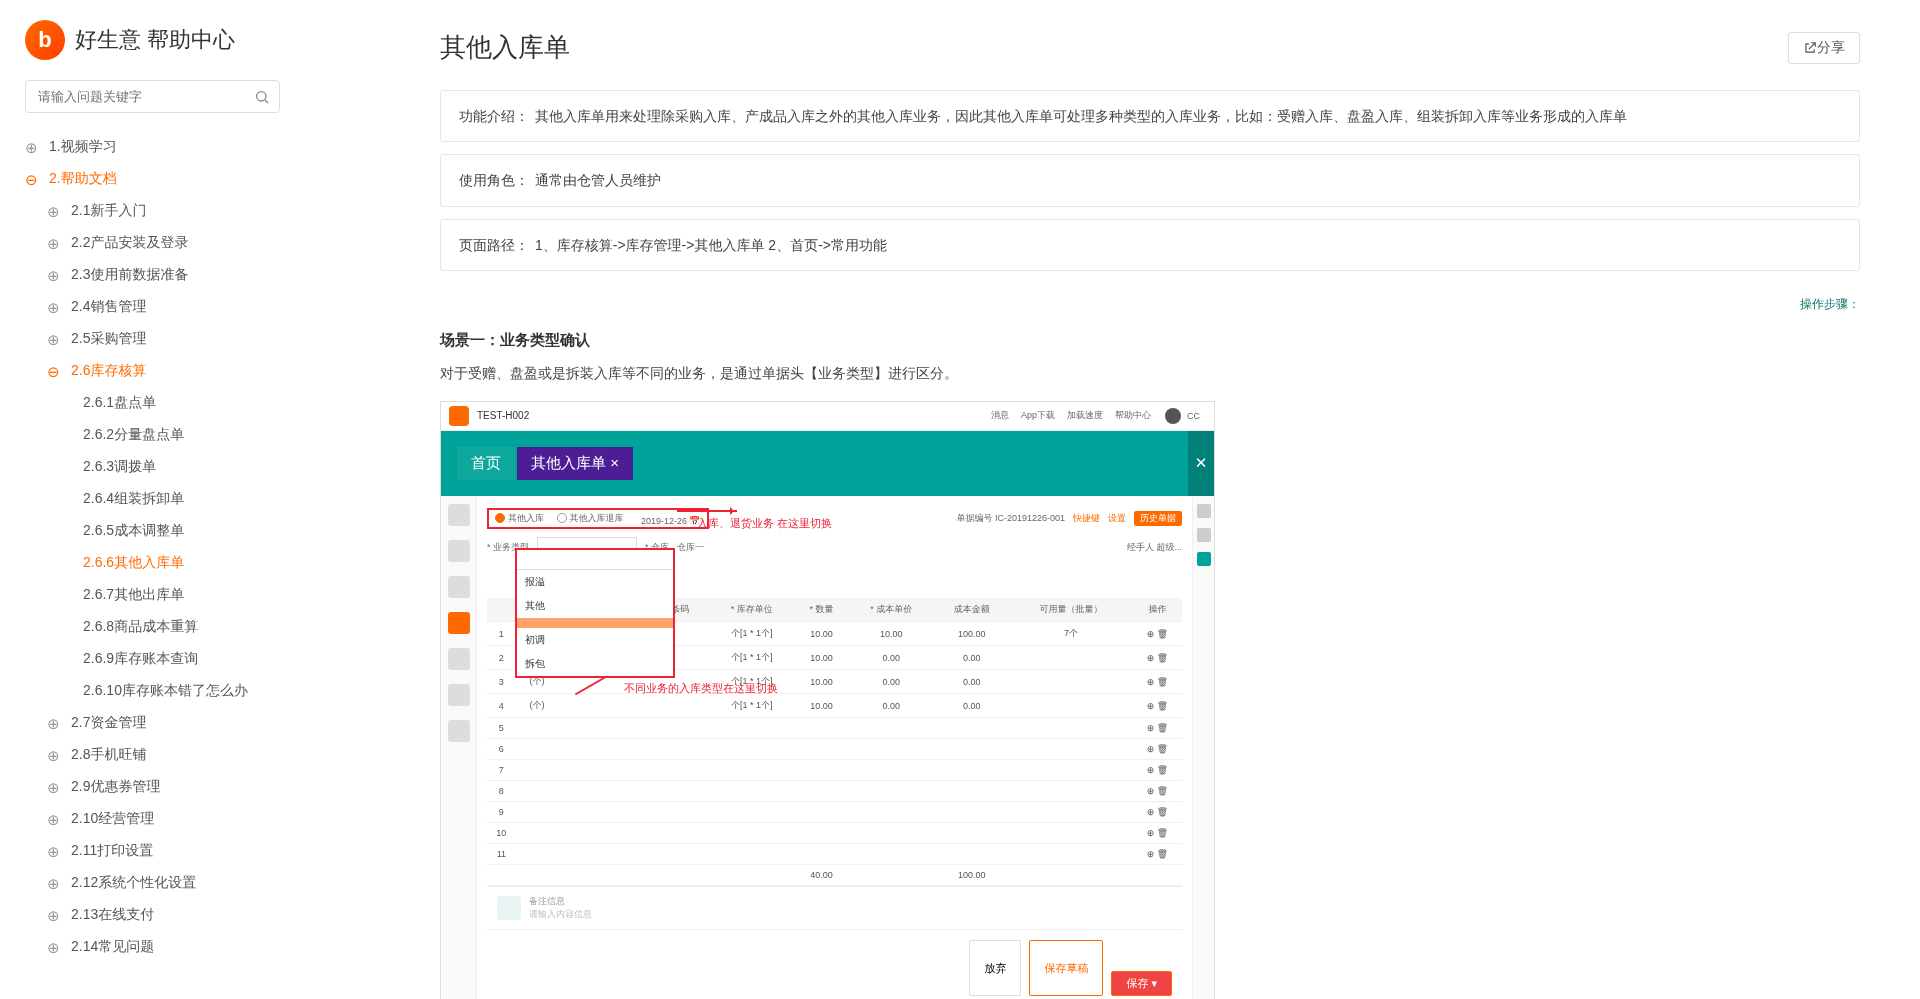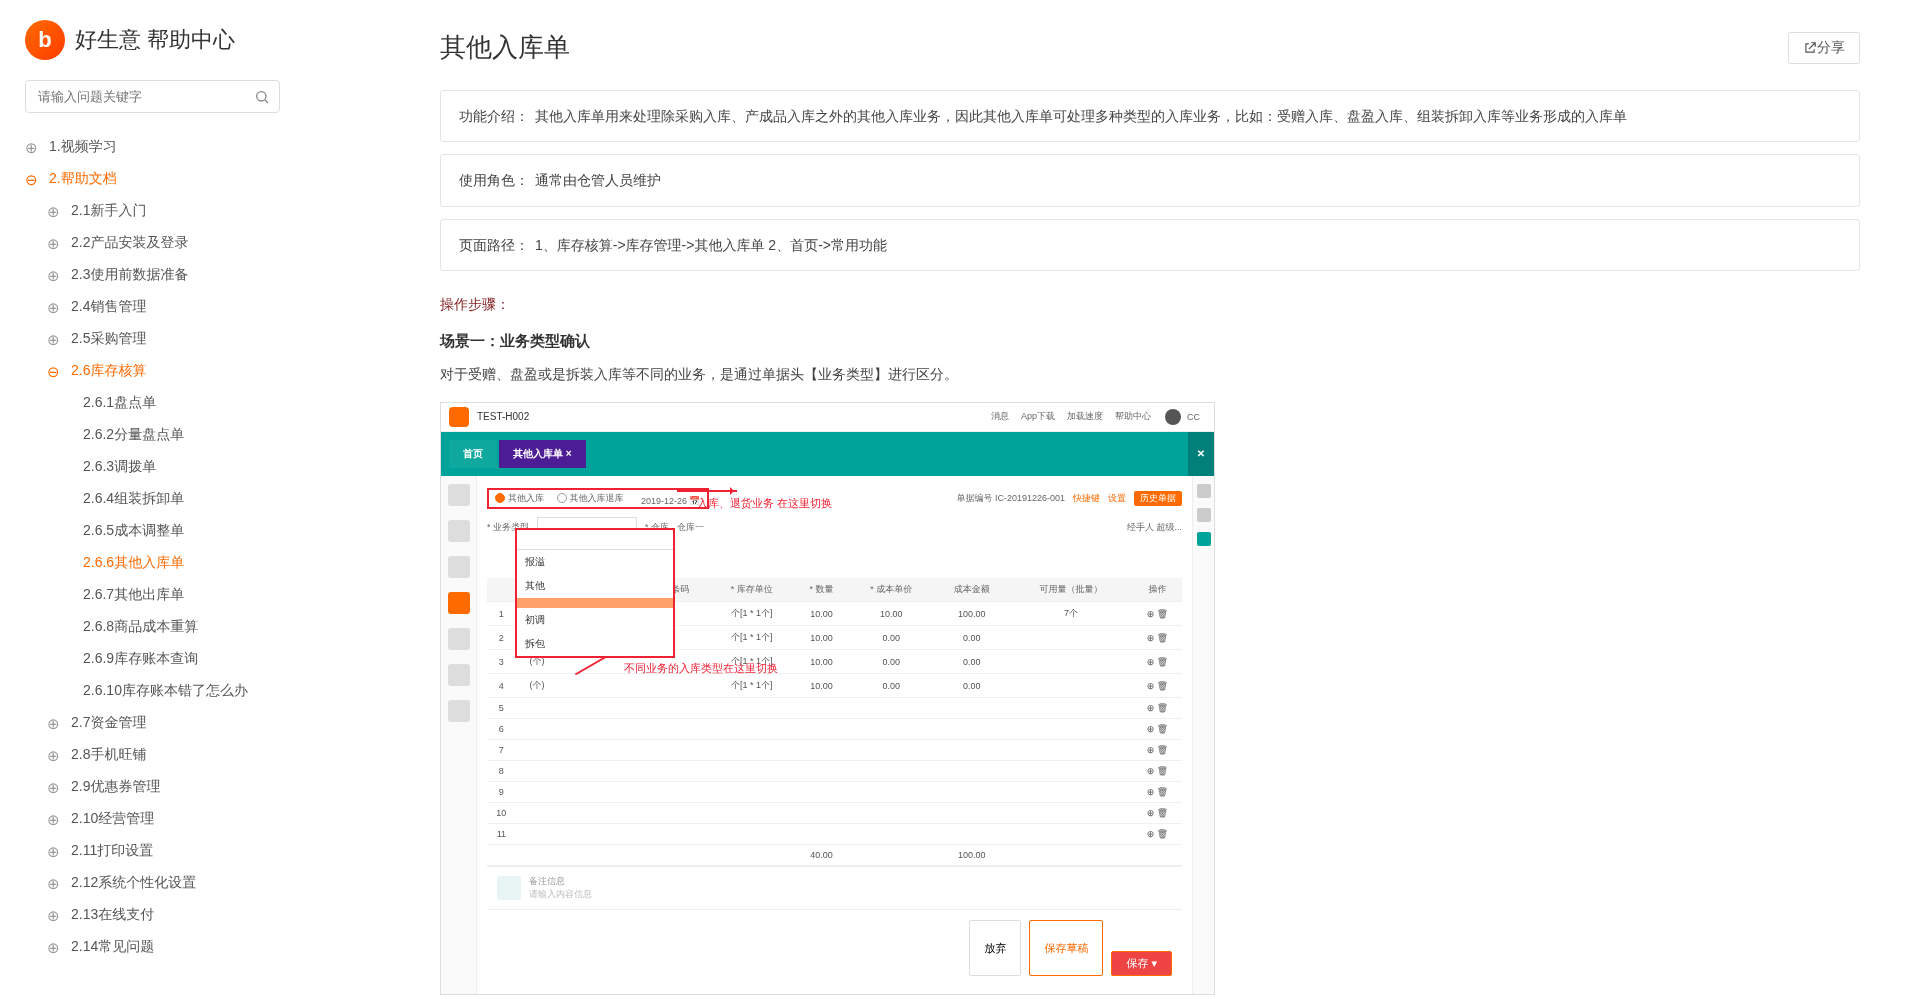--- a/index.html
+++ b/index.html
@@ -21,30 +21,30 @@
 .nav-item.expanded { color: #ff6a00; }
 .plus-icon::before { content: "⊕"; font-size: 15px; color: #999; }
 .minus-icon::before { content: "⊖"; font-size: 15px; color: #ff6a00; }
 .main { flex: 1; padding: 30px 60px 40px 140px; max-width: 1620px; }
 .title-row { display: flex; justify-content: space-between; align-items: center; margin-bottom: 25px; }
 .page-title { font-size: 26px; font-weight: 500; }
 .share-btn { border: 1px solid #ddd; background: #fff; padding: 6px 14px; border-radius: 3px; font-size: 14px; cursor: pointer; display: flex; align-items: center; color: #555; }
 .info-box { border: 1px solid #e5e5e5; border-radius: 3px; padding: 14px 18px; margin-bottom: 12px; font-size: 14px; color: #444; line-height: 1.6; }
 .info-label { font-weight: 500; margin-right: 6px; }
 .section { margin-top: 25px; }
-.section-heading { font-size: 14px; margin-bottom: 12px; color: #7f1d1d; }
+.section-heading { font-size: 12px; margin-bottom: 12px; color: #0f766e; text-align: right; }
 .scene-title { font-size: 15px; font-weight: 600; margin: 18px 0 10px; }
 .scene-text { font-size: 14px; color: #444; line-height: 1.9; margin-bottom: 8px; }
 .screenshot { width: 775px; border: 1px solid #ddd; margin: 14px 0 24px; background: #f7f7f7; }
 .ss-topbar { background: #fff; display: flex; align-items: center; padding: 4px 8px; font-size: 10px; border-bottom: 1px solid #eee; }
 .ss-logo { width: 20px; height: 20px; background: #ff6a00; border-radius: 4px; margin-right: 8px; }
 .ss-top-spacer { flex: 1; }
 .ss-top-link { margin: 0 6px; color: #666; font-size: 9px; }
 .ss-avatar { width: 16px; height: 16px; border-radius: 50%; background: #555; margin-left: 8px; }
-.ss-tabbar { background: #00a39a; display: flex; align-items: center; padding: 8px; font-size: 10px; color: #fff; position: relative; font-weight: bold; }
+.ss-tabbar { background: #00a39a; display: flex; align-items: center; padding: 16px; font-size: 15px; color: #fff; position: relative; }
 .ss-tab { padding: 7px 14px; background: rgba(255,255,255,0.06); margin-right: 2px; }
 .ss-tab.active { background: #4c1d95; }
 .ss-tab-close { position: absolute; right: 0; top: 0; bottom: 0; width: 26px; background: #008079; display: flex; align-items: center; justify-content: center; }
 .ss-body { display: flex; background: #fff; }
 .ss-leftbar { width: 36px; background: #fafafa; border-right: 1px solid #eee; display: flex; flex-direction: column; align-items: center; padding-top: 8px; min-height: 400px; }
 .ss-lefticon { width: 22px; height: 22px; margin-bottom: 14px; background: #ddd; border-radius: 3px; }
 .ss-lefticon.orange { background: #ff6a00; }
 .ss-content { flex: 1; padding: 8px 10px; position: relative; font-size: 10px; }
 .ss-red-box { border: 2px solid #e23; padding: 2px 6px; display: inline-block; }
 .ss-radio { display: inline-flex; align-items: center; gap: 3px; margin-right: 10px; }

